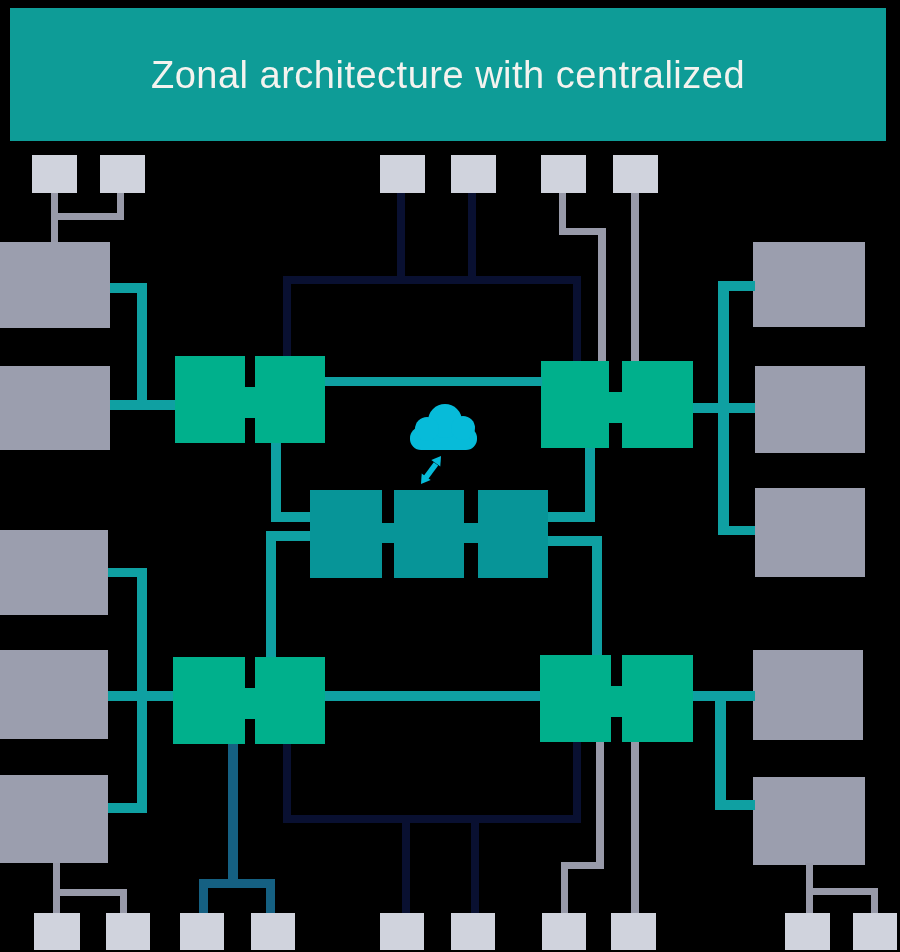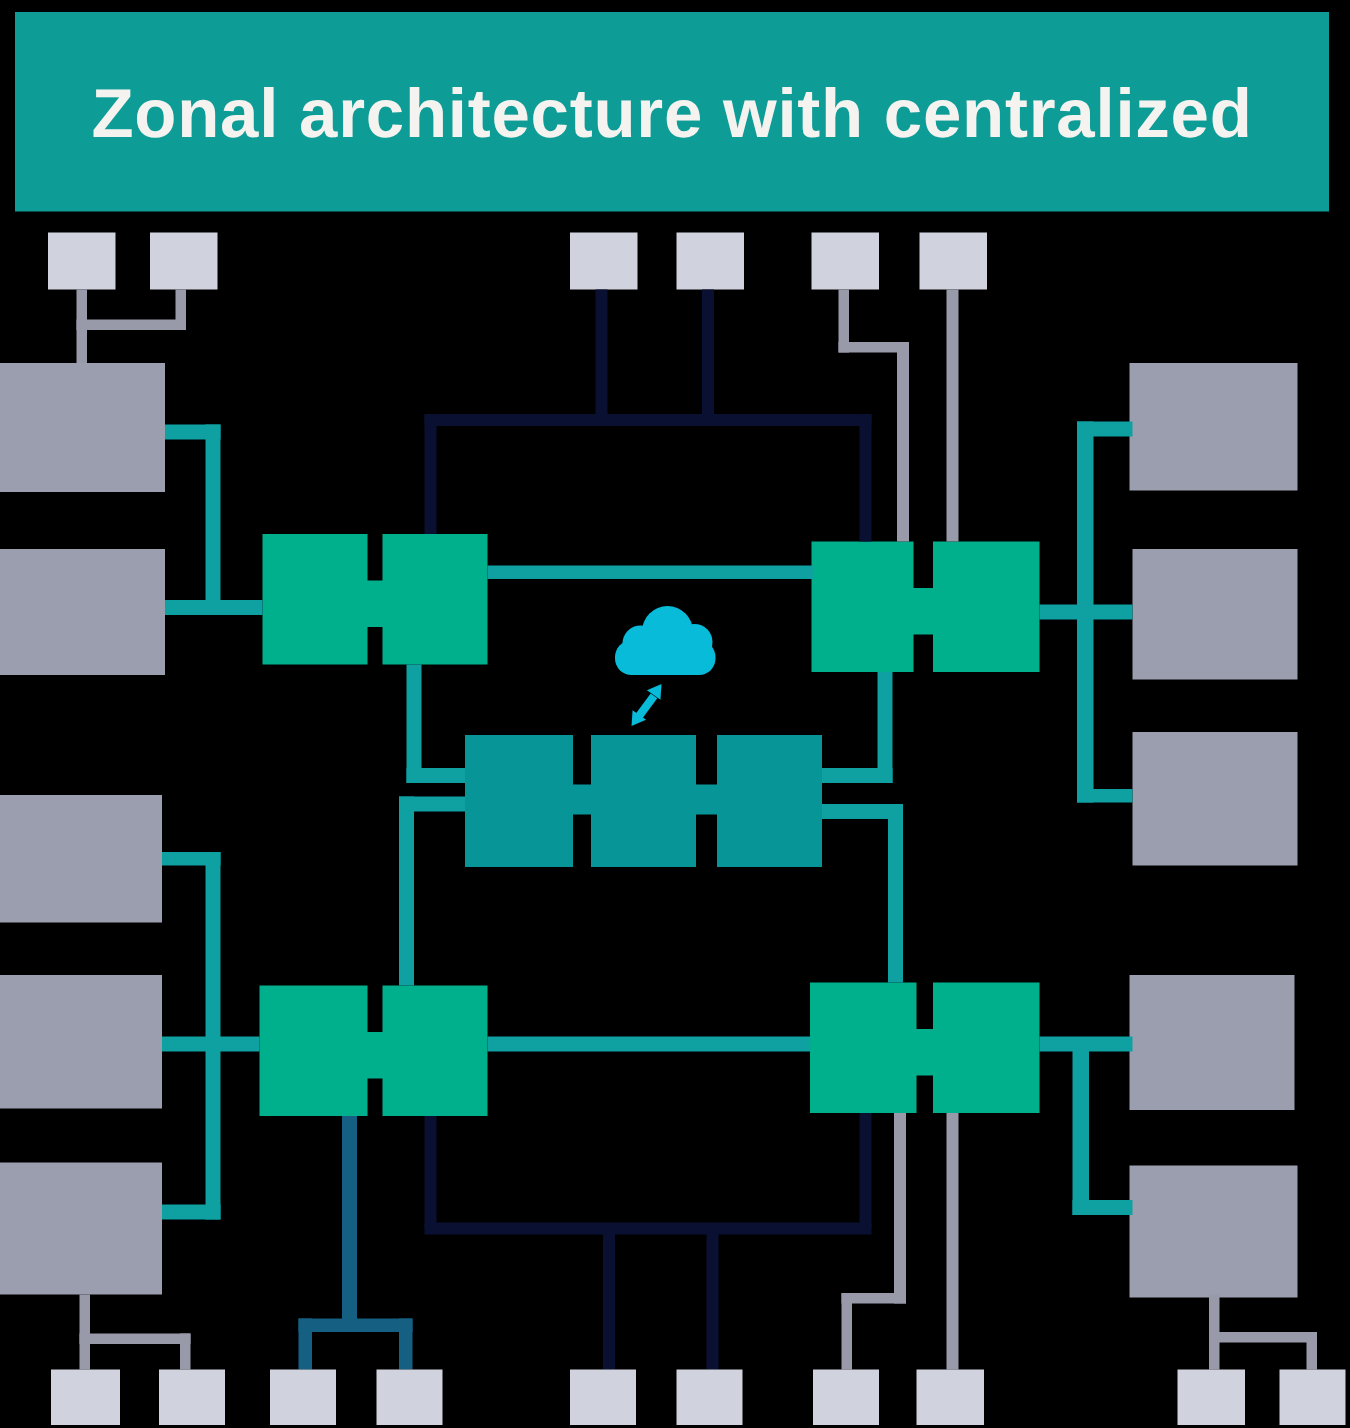--- a/index.html
+++ b/index.html
@@ -6,21 +6,21 @@
   #stage{
     position:relative;width:900px;height:952px;background:var(--background,#000);
     overflow:hidden;font-family:"Liberation Sans", sans-serif;
   }
   .banner{
     position:absolute;left:10px;top:8px;width:876px;height:133px;
     background:var(--banner,#0e9c97);display:flex;flex-direction:column;
     align-items:center;justify-content:center;text-align:center;
   }
   .banner .line{
-    color:var(--titleText,#f4f3ef);font-size:46px;font-weight:bold;
+    color:var(--titleText,#f4f3ef);font-size:38px;font-weight:normal;
     line-height:52px;letter-spacing:.5px;white-space:nowrap;
   }
   .node{position:absolute;}
   .icon-svg{position:absolute;display:block;}
 </style>
 </head>
 <body>
 
 <div id="stage">
 

